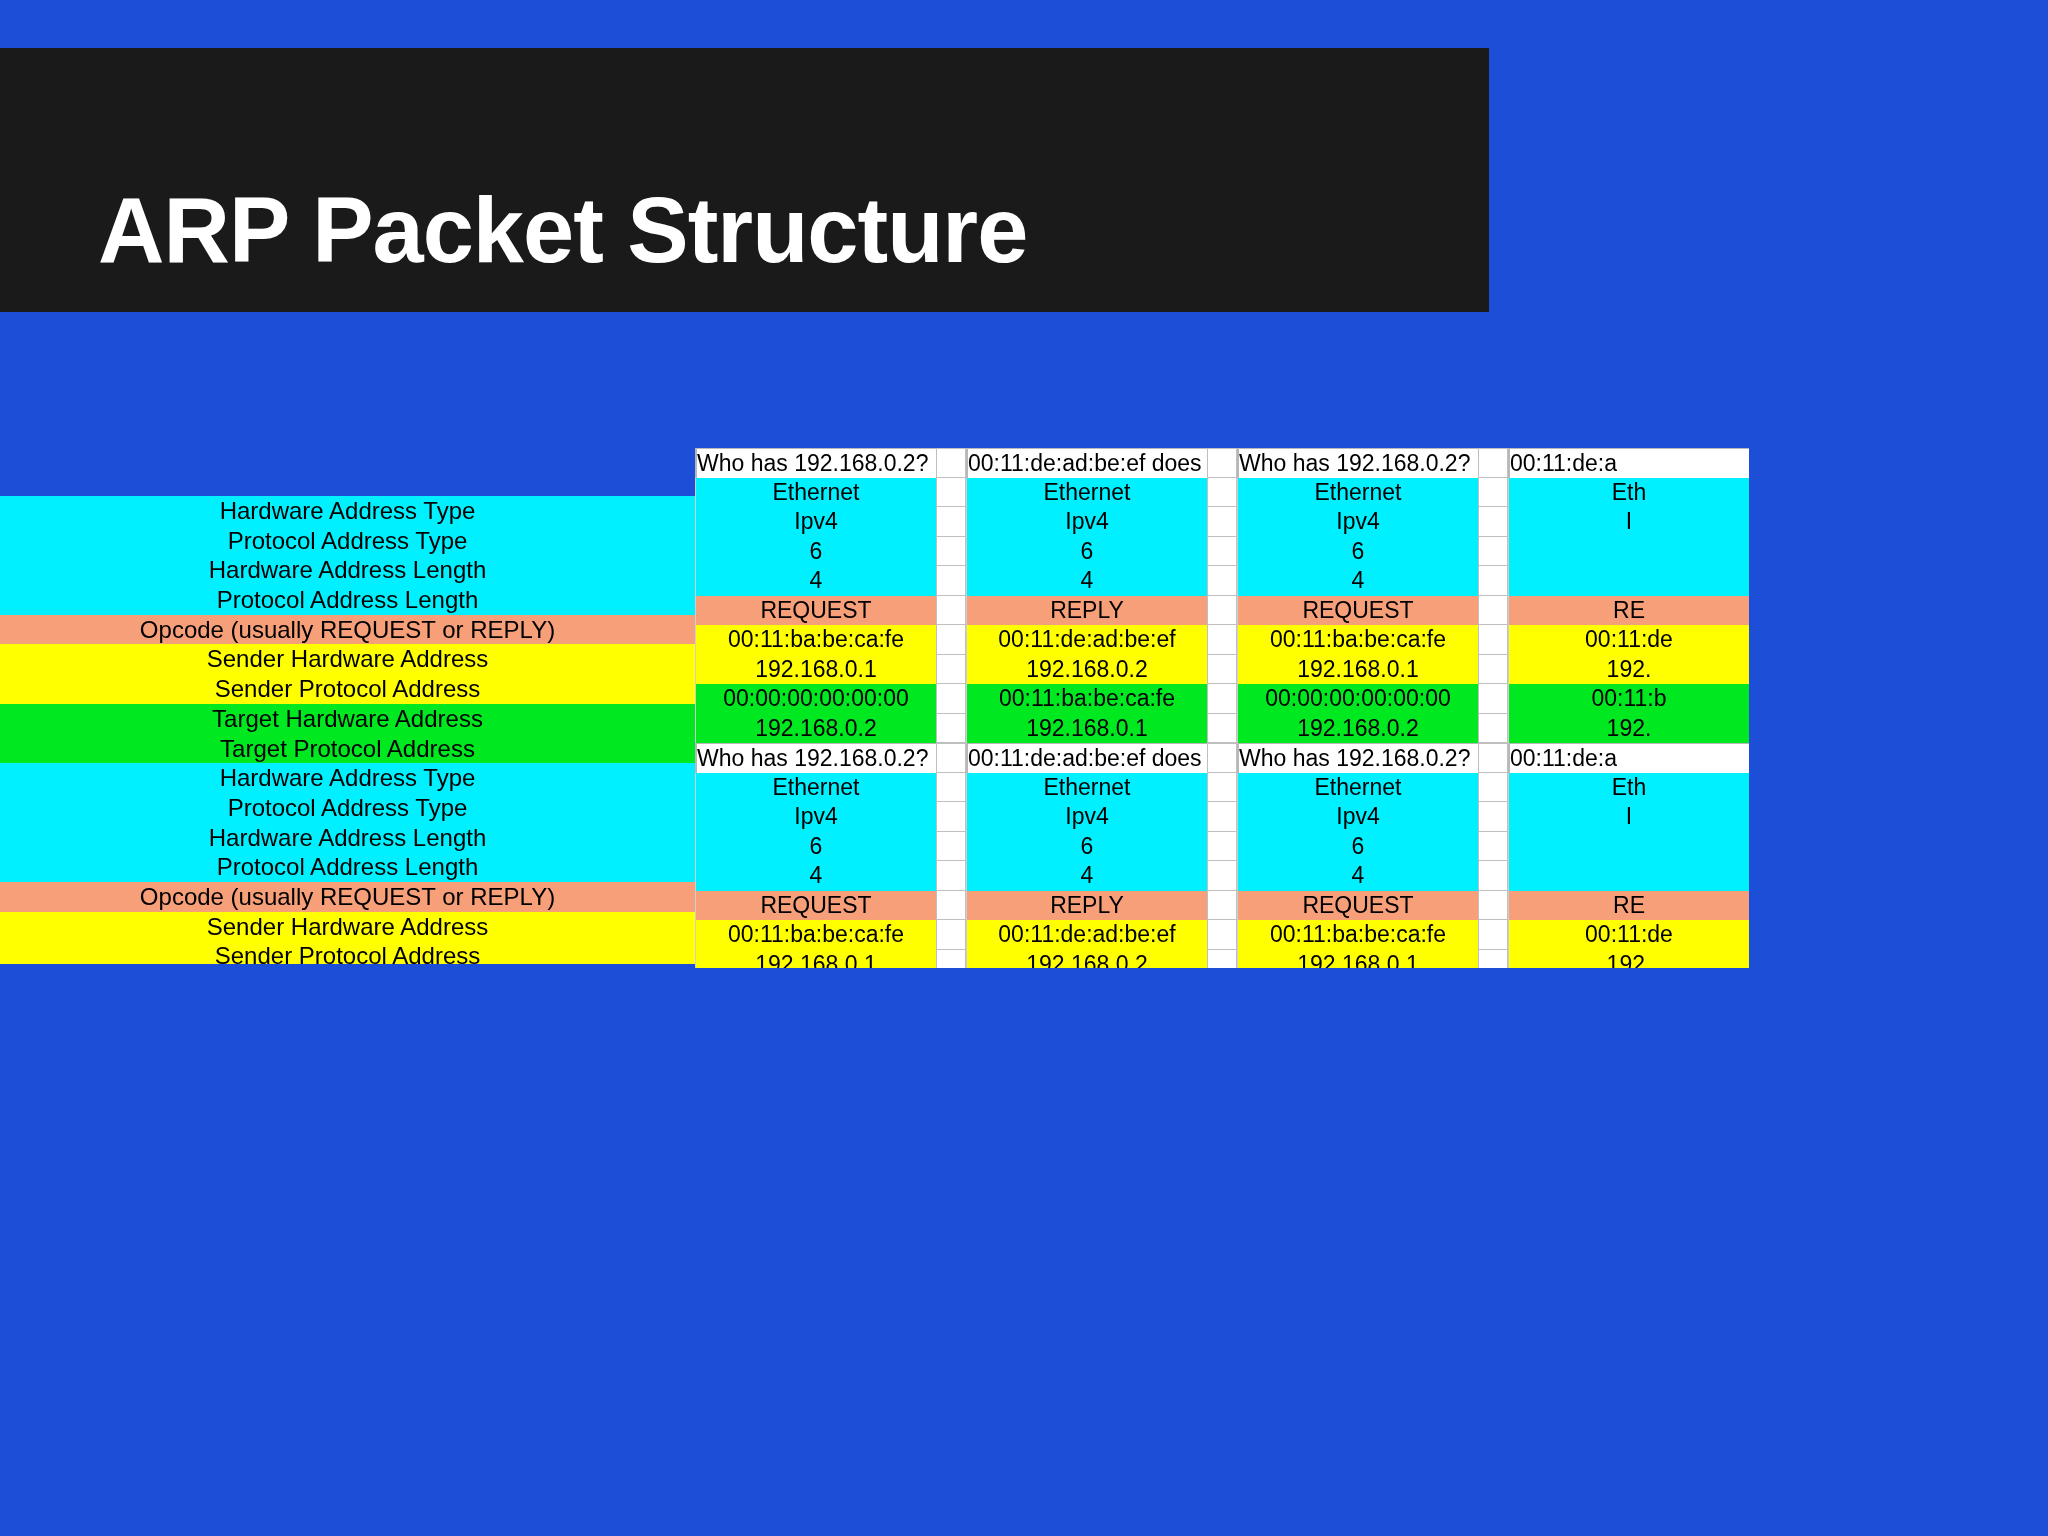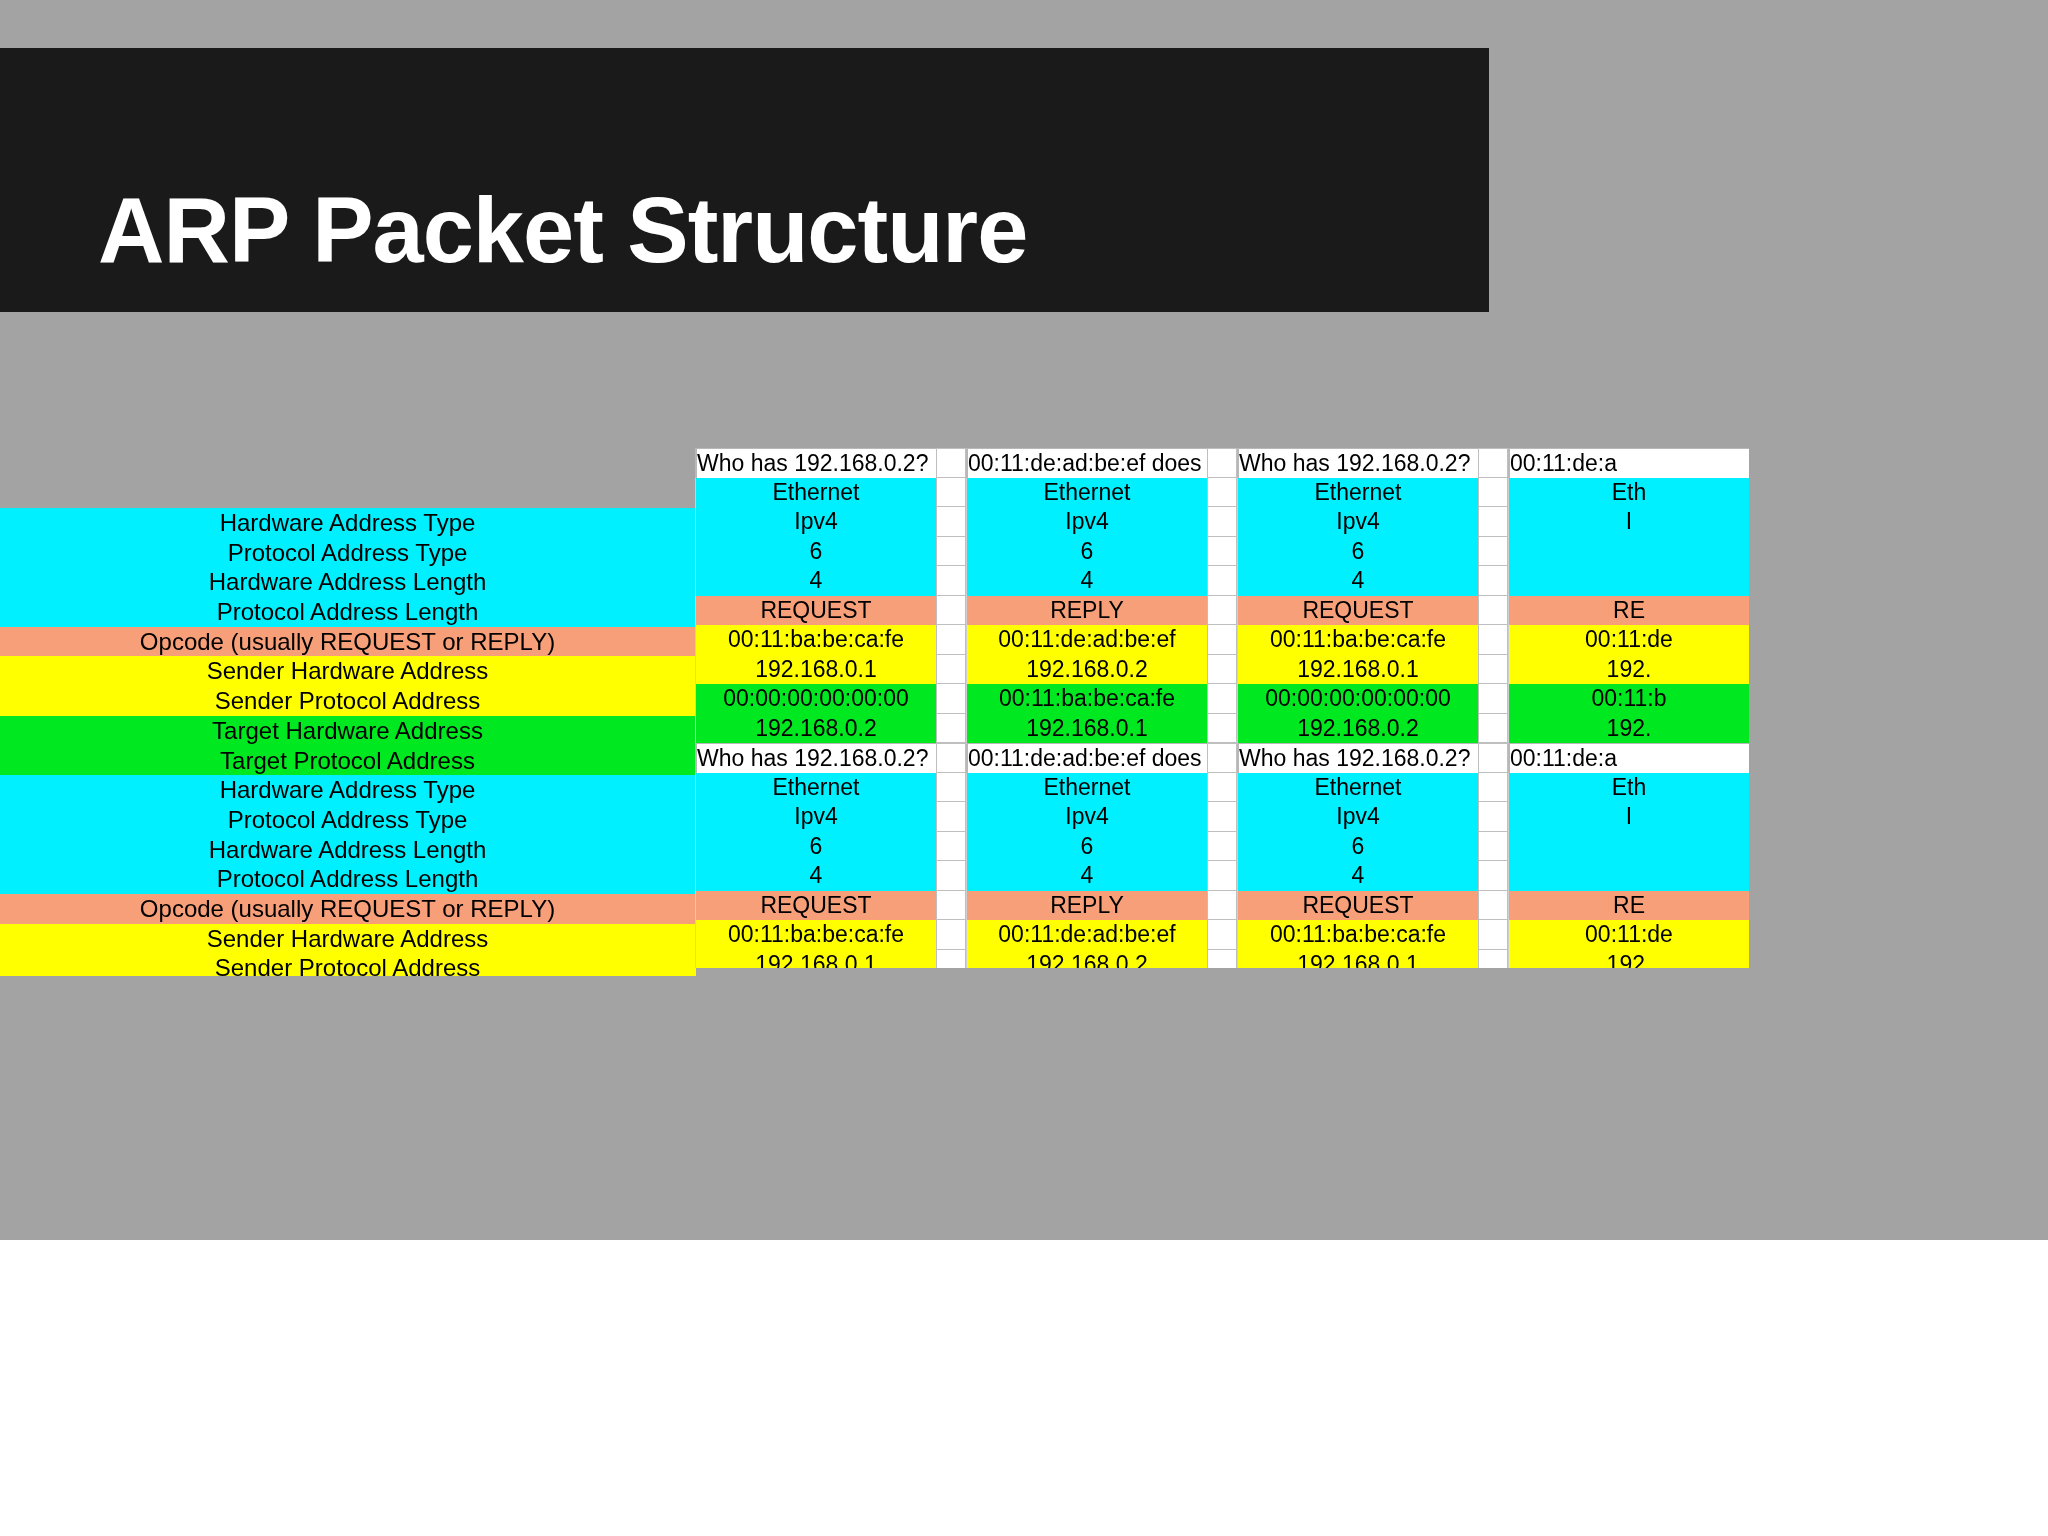--- a/index.html
+++ b/index.html
@@ -8,22 +8,22 @@
     background: #ffffff;
     width: 2048px;
     height: 1536px;
     overflow: hidden;
     font-family: "Liberation Sans", sans-serif;
   }
 
   #slide {
     position: relative;
     width: 2048px;
-    height: 1240px;
-    background: #a3a3a3;
+    height: 1536px;
+    background: #1d4ed8;
     overflow: hidden;
   }
 
   
   #title-banner {
     position: absolute;
     left: 0;
     top: 48px;
     width: 1489px;
     height: 264px;
@@ -40,21 +40,21 @@
     letter-spacing: -1px;
     padding-left: 98px;
     padding-bottom: 36px;
     white-space: nowrap;
   }
 
   
   #left-table {
     position: absolute;
     left: 0;
-    top: 508px;
+    top: 496px;
     width: 696px;
     height: 468px;
     overflow: hidden;
   }
   .lt-inner {
     position: relative;
     width: 1390px;  
   }
   .lt-row {
     display: flex;

